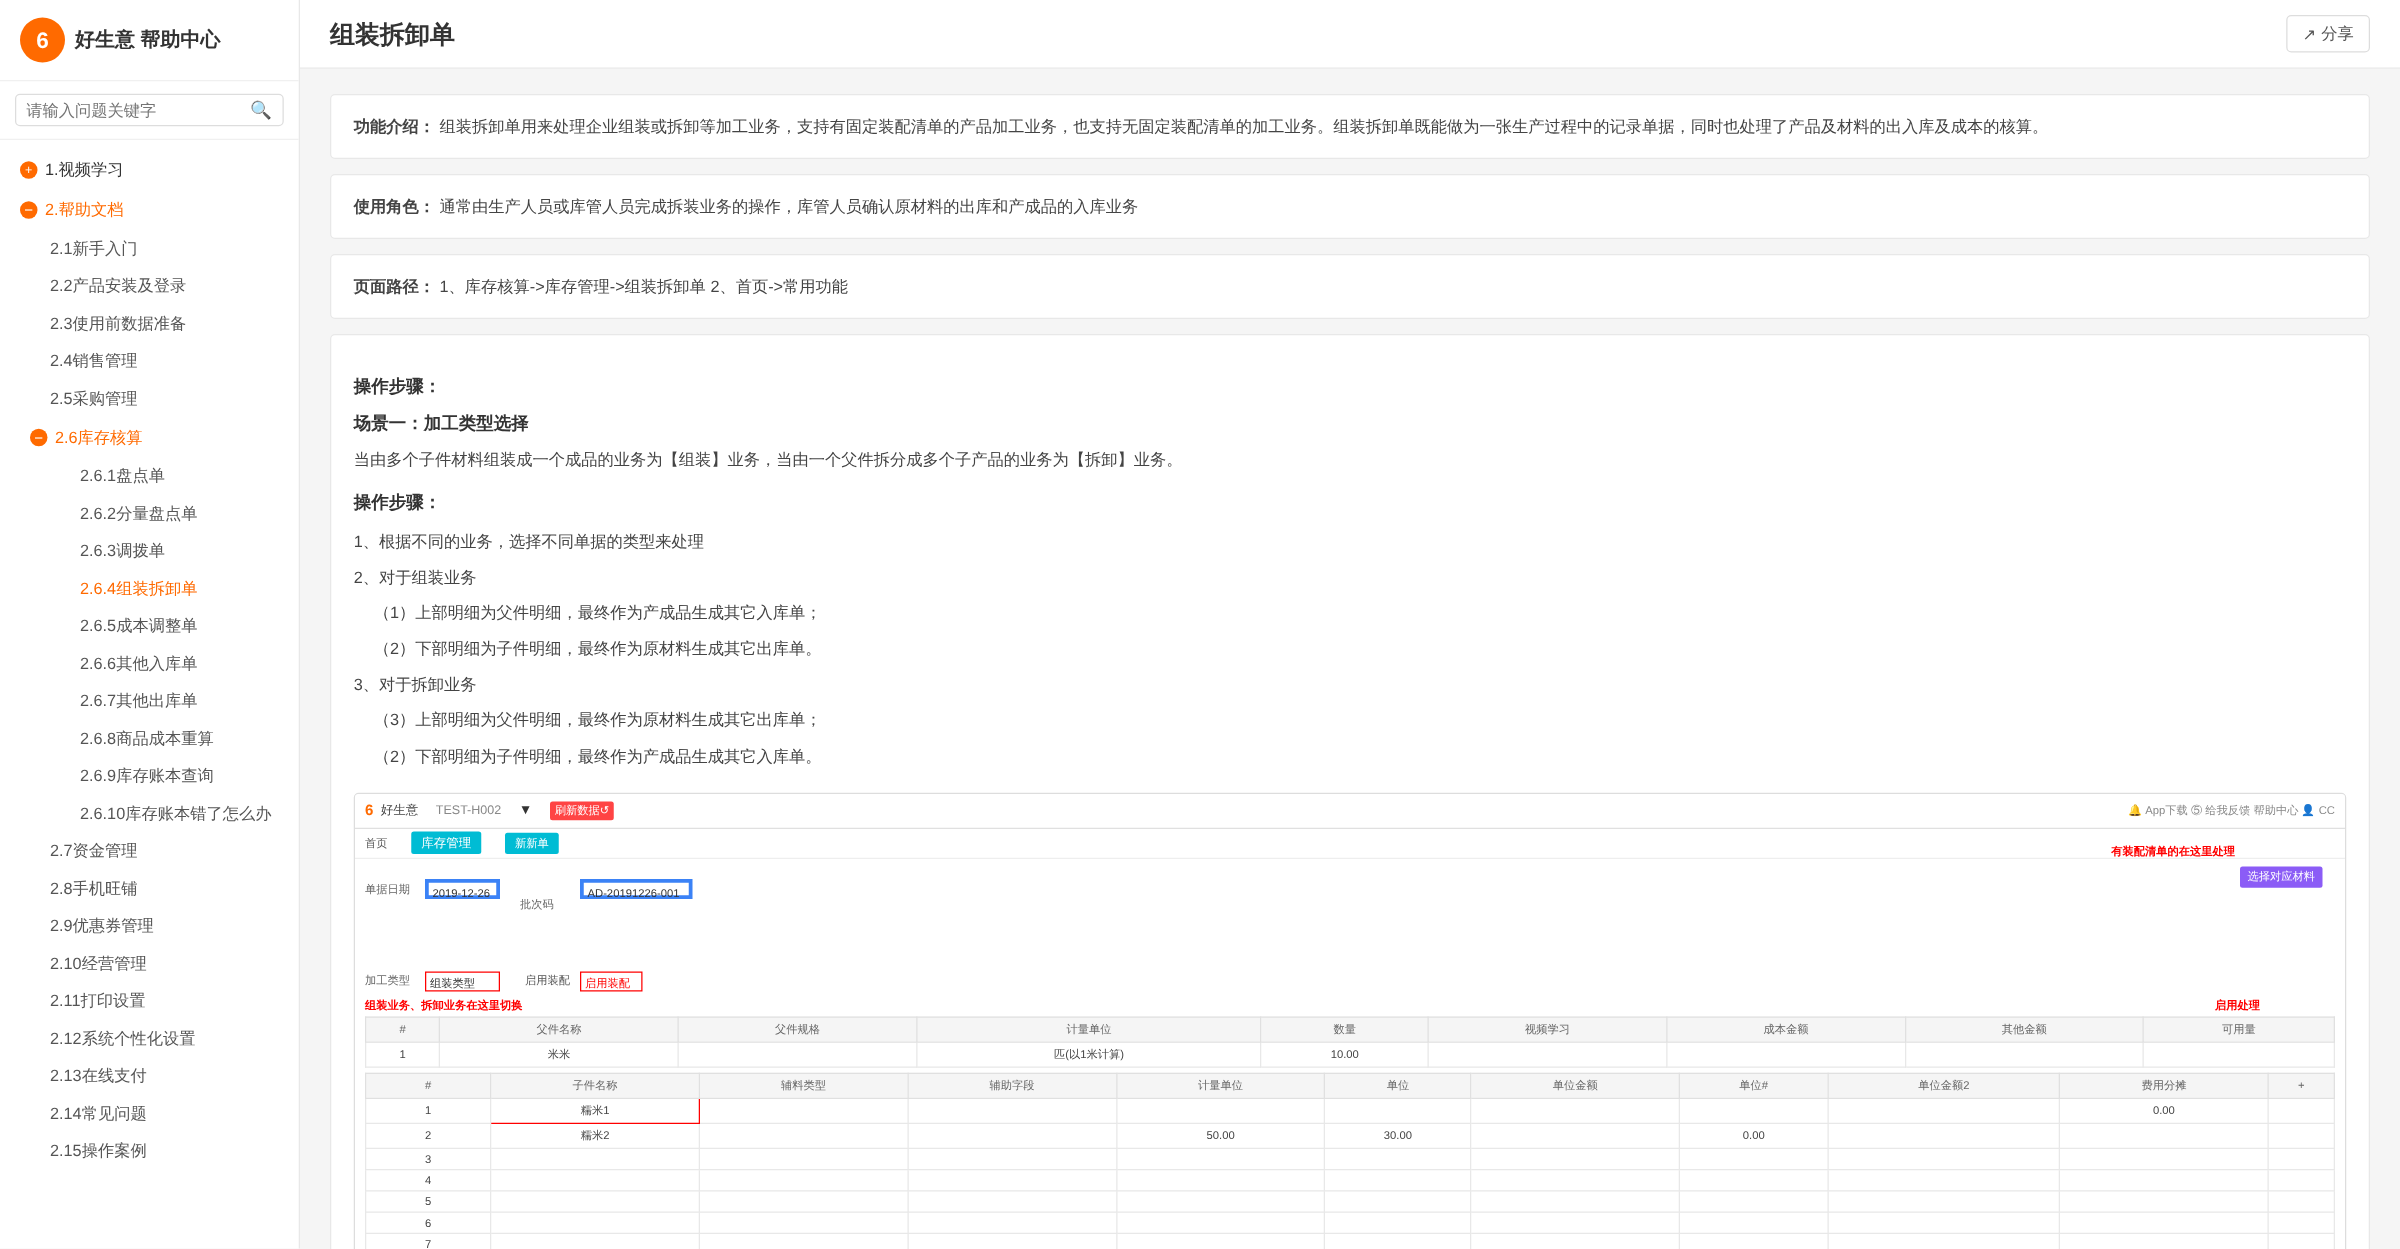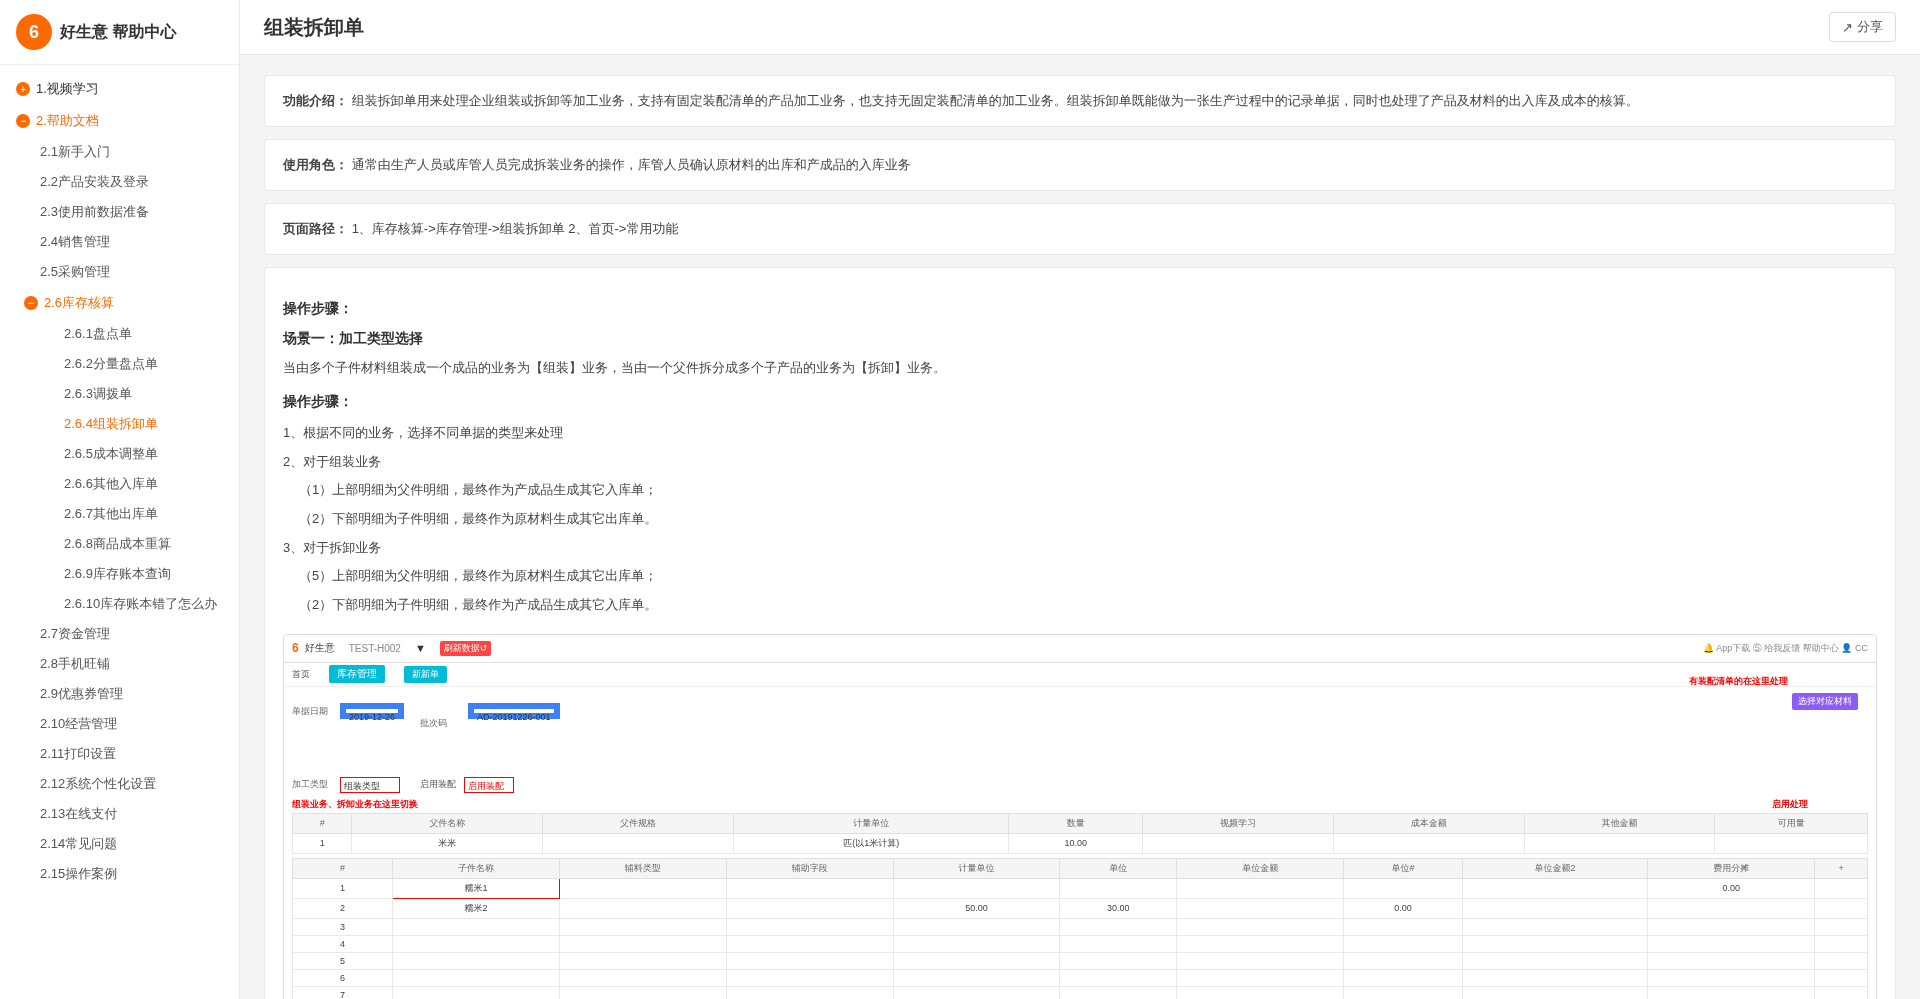--- a/index.html
+++ b/index.html
@@ -250,21 +250,21 @@
       background: #fff;
     }
     .mock-form-row {
       display: flex;
       gap: 8px;
       align-items: center;
       margin-bottom: 4px;
     }
     .mock-label { font-size: 9px; color: #666; min-width: 40px; }
     .mock-input {
-      border: 6px solid #3b82f6;
+      border: 3px solid #3b82f6;
       height: 16px;
       min-width: 60px;
       font-size: 9px;
       padding: 0 3px;
       color: #333;
     }
     .mock-btn-orange {
       background: #8b5cf6;
       color: #fff;
       border: none;
@@ -300,20 +300,26 @@
   </style>
 </head>
 <body>
 
 <aside class="sidebar">
   <div class="logo-area">
     <div class="logo-icon">
       <span>6</span>
     </div>
     <span class="logo-text">好生意 帮助中心</span>
+  </div>
+  <div class="search-area">
+    <div class="search-box">
+      <input type="text" placeholder="请输入问题关键字" style="">
+      <span class="search-icon-btn">🔍</span>
+    </div>
   </div>
   <div class="nav-tree">
 
     <div class="nav-item">
       <div class="nav-item-label">
         <span class="plus-icon">+</span>
         <span>1.视频学习</span>
       </div>
     </div>
 
@@ -396,21 +402,21 @@
         <span>当由多个子件材料组装成一个成品的业务为【组装】业务，当由一个父件拆分成多个子产品的业务为【拆卸】业务。</span>
       </div>
 
       <div class="section-heading" style="margin-top:12px;">操作步骤：</div>
 
       <div class="step-text">1、根据不同的业务，选择不同单据的类型来处理</div>
       <div class="step-text">2、对于组装业务</div>
       <div class="step-text" style="padding-left:16px;">（1）上部明细为父件明细，最终作为产成品生成其它入库单；</div>
       <div class="step-text" style="padding-left:16px;">（2）下部明细为子件明细，最终作为原材料生成其它出库单。</div>
       <div class="step-text">3、对于拆卸业务</div>
-      <div class="step-text" style="padding-left:16px;">（5）上部明细为父件明细，最终作为原材料生成其它出库单；</div>
+      <div class="step-text" style="padding-left:16px;">（3）上部明细为父件明细，最终作为原材料生成其它出库单；</div>
       <div class="step-text" style="padding-left:16px;">（2）下部明细为子件明细，最终作为产成品生成其它入库单。</div>
 
       <div class="mock-app-wrapper">
         <div class="screenshot-container">
           <div class="mock-app">
 
             <div class="mock-app-bar" style="background:#fff; border-bottom:1px solid #e0e0e0;">
               <span style="color:#ff6a00; font-weight:bold; font-size:12px;">6</span>
               <span style="font-size:10px; color:#444;">好生意</span>
               <span style="font-size:10px; color:#888; margin-left:8px;">TEST-H002</span>

